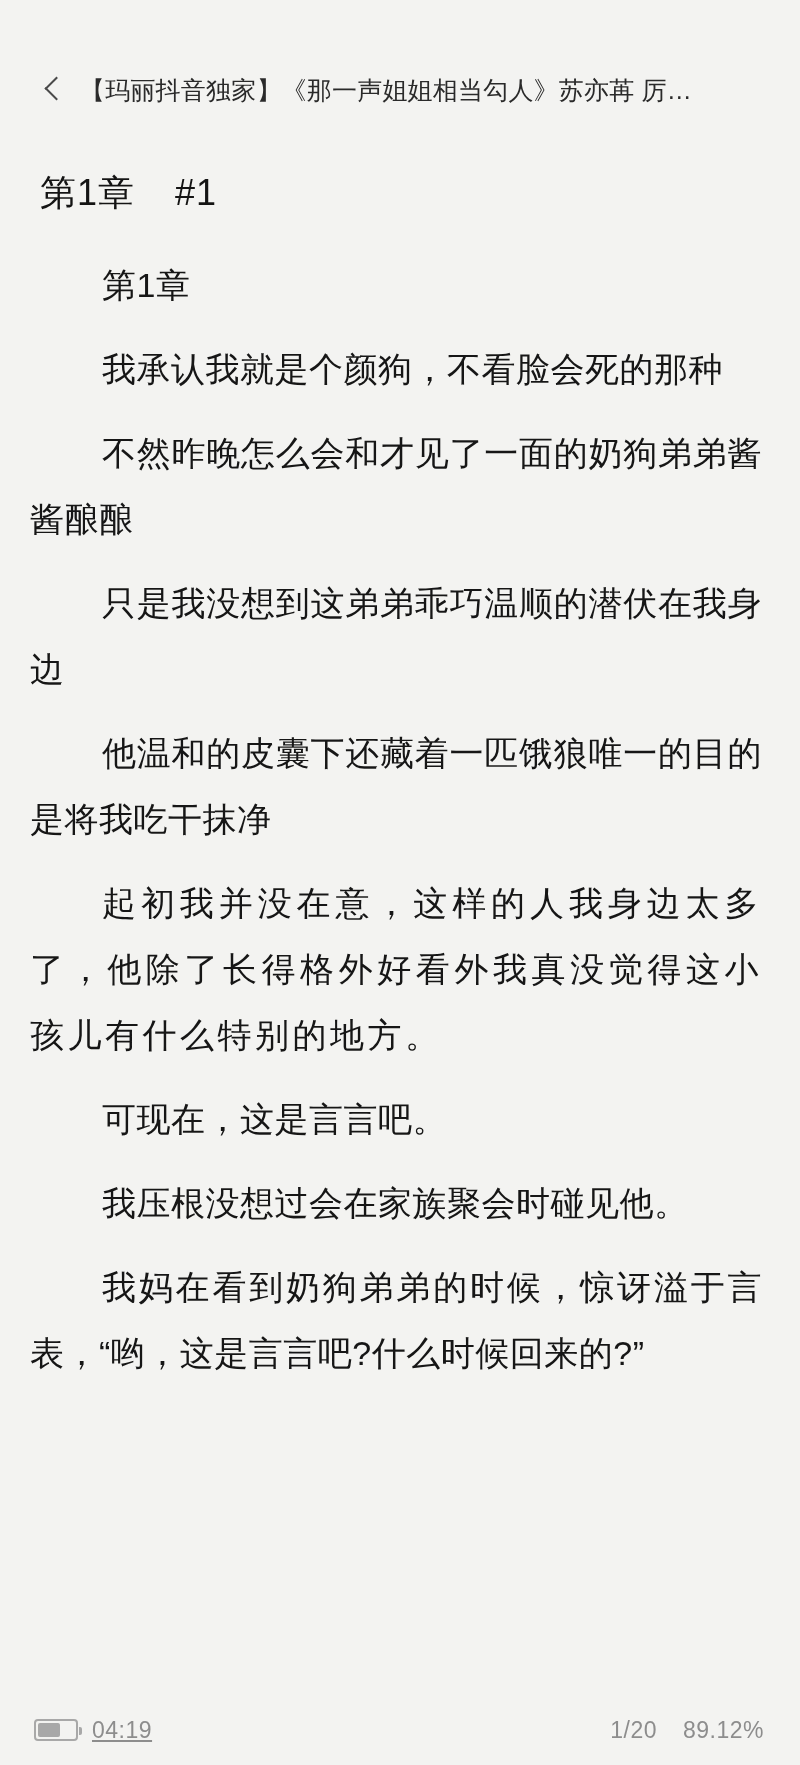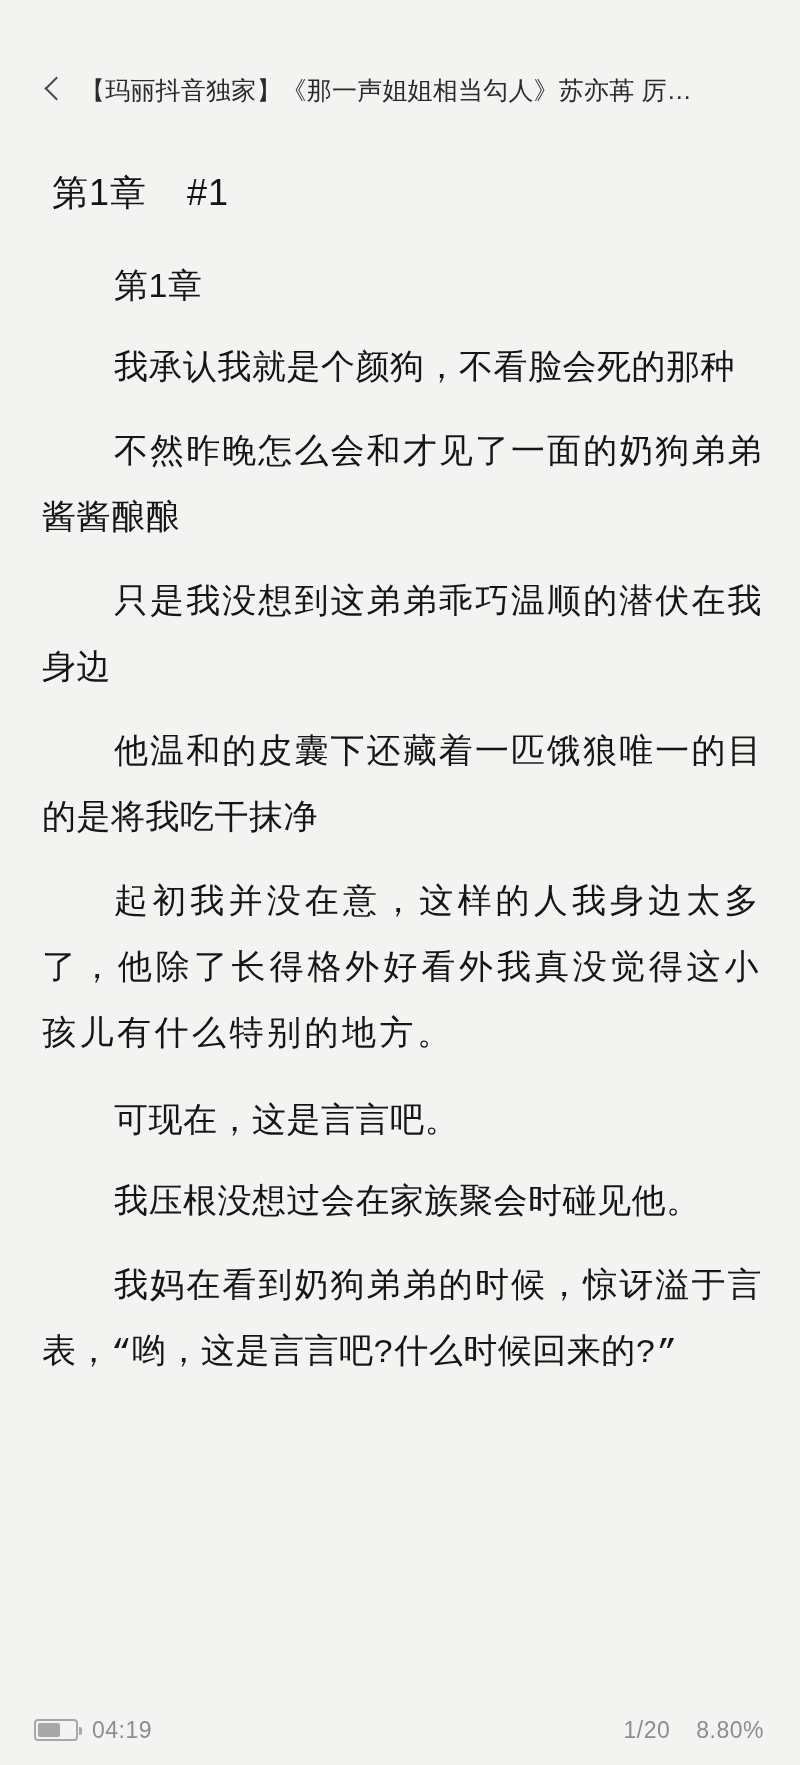--- a/index.html
+++ b/index.html
@@ -62,21 +62,21 @@
     letter-spacing: 0.2px;
   }
 
   
   .content {
     position: absolute;
     top: 138px;
     left: 0;
     right: 0;
     bottom: 70px;
-    padding: 12px 38px 0 42px;
+    padding: 12px 38px 0 30px;
     box-sizing: border-box;
     overflow: hidden;
   }
   .chapter-heading {
     font-size: 36px;
     line-height: 50px;
     font-weight: 400;
     color: #141414;
     margin: 18px 0 34px 10px;
     letter-spacing: 1px;
@@ -89,21 +89,20 @@
     line-height: 66px;
     color: #161616;
     text-indent: 72px;
     margin: 0 0 18px 0;
     letter-spacing: 0.5px;
     word-break: break-all;
   }
   .para.justified {
     text-align: justify;
     text-align-last: left;
-    font-family: Liberation Mono, monospace;
   }
   .para.spaced {
     letter-spacing: 3.5px;
   }
 
   
   .bottombar {
     position: absolute;
     left: 0;
     right: 0;
@@ -146,20 +145,21 @@
     top: 2px;
     bottom: 2px;
     width: 22px;
     background: #a8a8a8;
     border-radius: 2px;
   }
   .clock {
     font-size: 23px;
     color: #8d8d8d;
     letter-spacing: 0.5px;
+    text-decoration: underline;
   }
   .bottom-right {
     display: flex;
     align-items: center;
     gap: 26px;
     font-size: 23px;
     letter-spacing: 0.5px;
     margin-left: 8px;
   }
 </style>
@@ -191,15 +191,15 @@
 
 <div class="bottombar">
   <div class="bottom-left">
     <div class="battery-icon">
       <div class="battery-fill"></div>
     </div>
     <div class="clock">04:19</div>
   </div>
   <div class="bottom-right">
     <span>1/20</span>
-    <span>8.80%</span>
+    <span>89.12%</span>
   </div>
 </div>
 
 </body></html>

